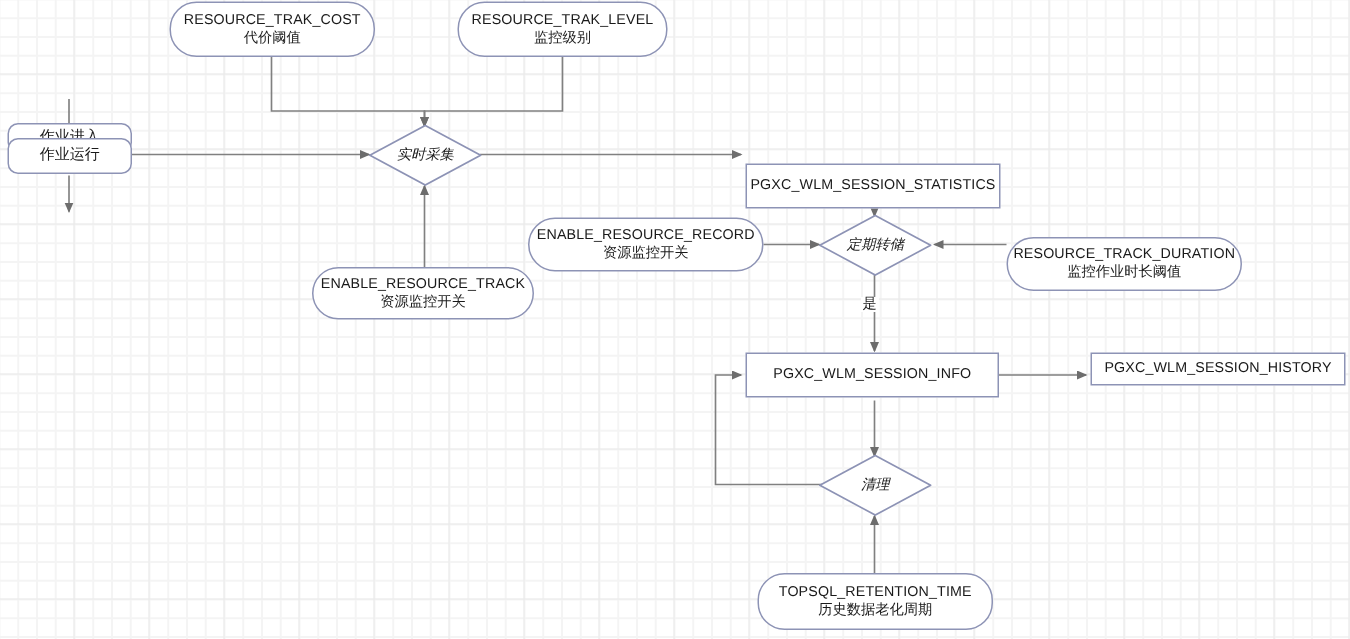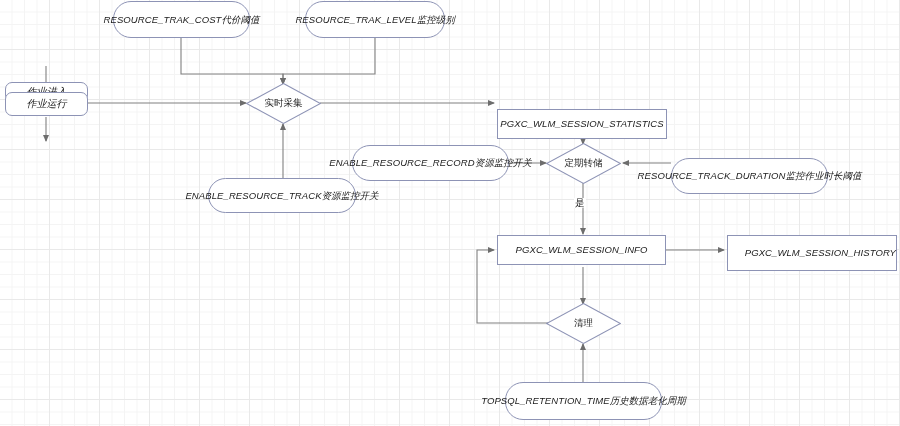--- a/index.html
+++ b/index.html
@@ -26,29 +26,28 @@
   #edges {
     position: absolute;
     left: 0; top: 0;
     width: 900px;
     height: 426px;
   }
   .node {
     position: absolute;
     box-sizing: border-box;
     display: flex;
-    flex-direction: row;
+    flex-direction: column;
     align-items: center;
     justify-content: center;
     text-align: center;
     color: #1a1a1a;
     background: #ffffff;
     border: 1px solid #8d93b5;
     line-height: 1.25;
-    font-style: italic;
   }
   .node .t-en {
     font-size: 9.5px;
     letter-spacing: 0.1px;
     white-space: nowrap;
   }
   .node .t-cn {
     font-size: 9.5px;
     white-space: nowrap;
   }
@@ -60,20 +59,21 @@
   }
   .small-round {
     border-radius: 7px;
   }
   .small-round .t-cn { font-size: 10px; }
   .diamond-wrap {
     position: absolute;
     background: transparent;
     border: none;
     display: block;
+    font-style: italic;
   }
   .diamond-shape {
     position: absolute;
     left: 0; top: 0;
     width: 100%;
     height: 100%;
   }
   .diamond-label {
     position: absolute;
     left: 0; top: 0;
@@ -201,19 +201,19 @@
   </div>
 
   <div class="node rect" style="left:497px; top:89px; width:170px; height:30px;margin-top:20px;">
     <span class="t-en">PGXC_WLM_SESSION_STATISTICS</span>
   </div>
 
   <div class="node rect" style="left:497px; top:235px; width:169px; height:30px;">
     <span class="t-en">PGXC_WLM_SESSION_INFO</span>
   </div>
 
-  <div class="node rect" style="left:727px; top:235px; width:170px; height:36px;justify-content:flex-end;">
+  <div class="node rect" style="left:727px; top:235px; width:170px; height:22px;">
     <span class="t-en">PGXC_WLM_SESSION_HISTORY</span>
   </div>
 
   <div class="edge-label" style="left:574px; top:198px;">是</div>
 
 </div>
 
 </body></html>

